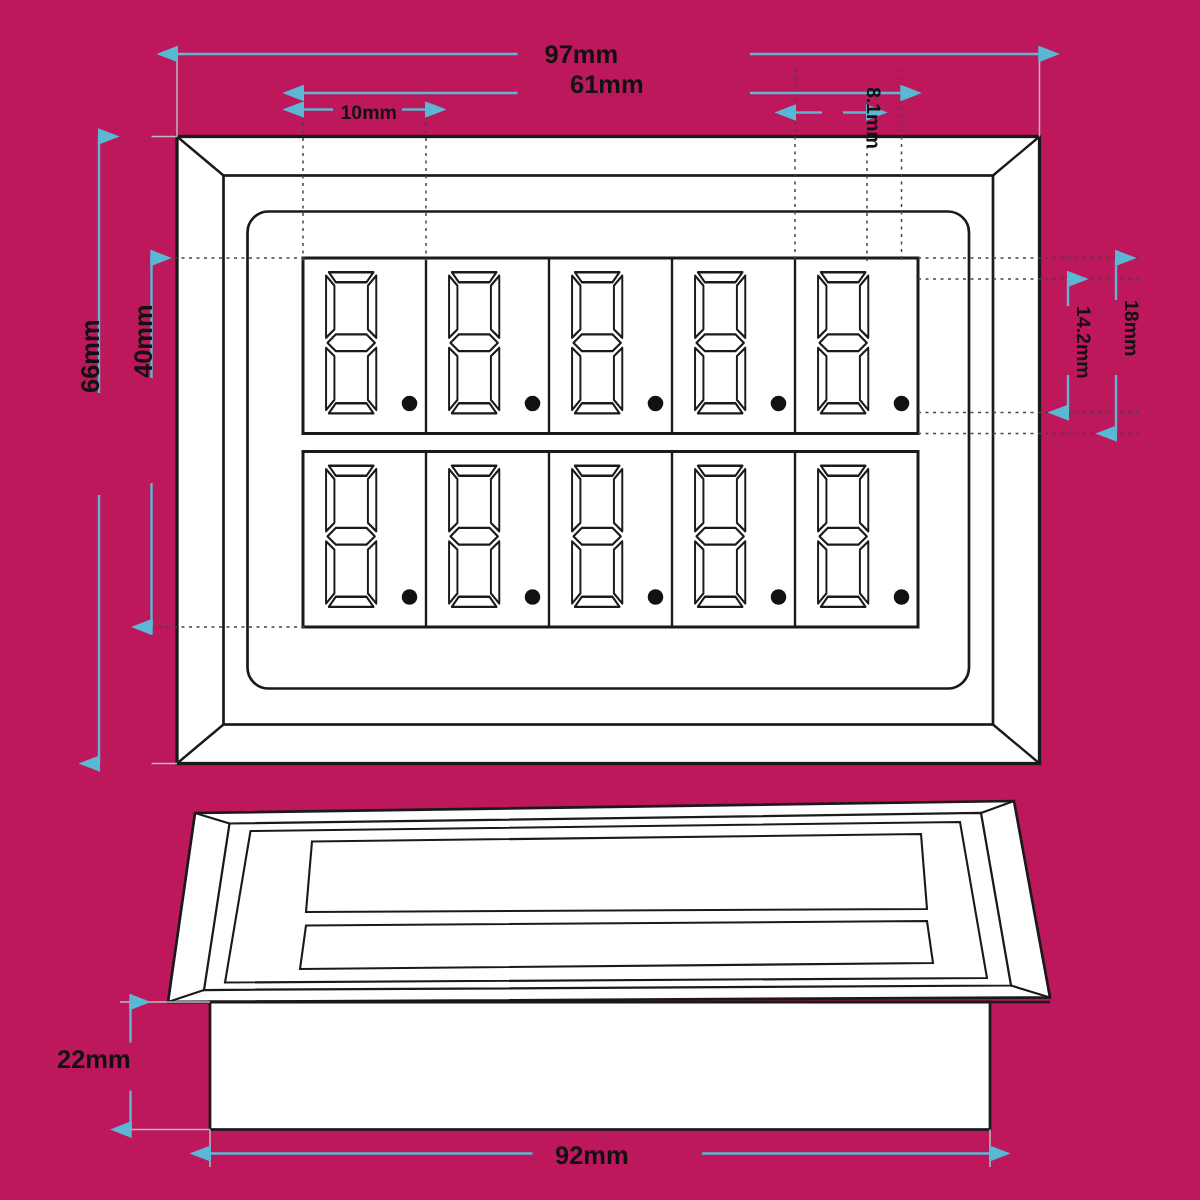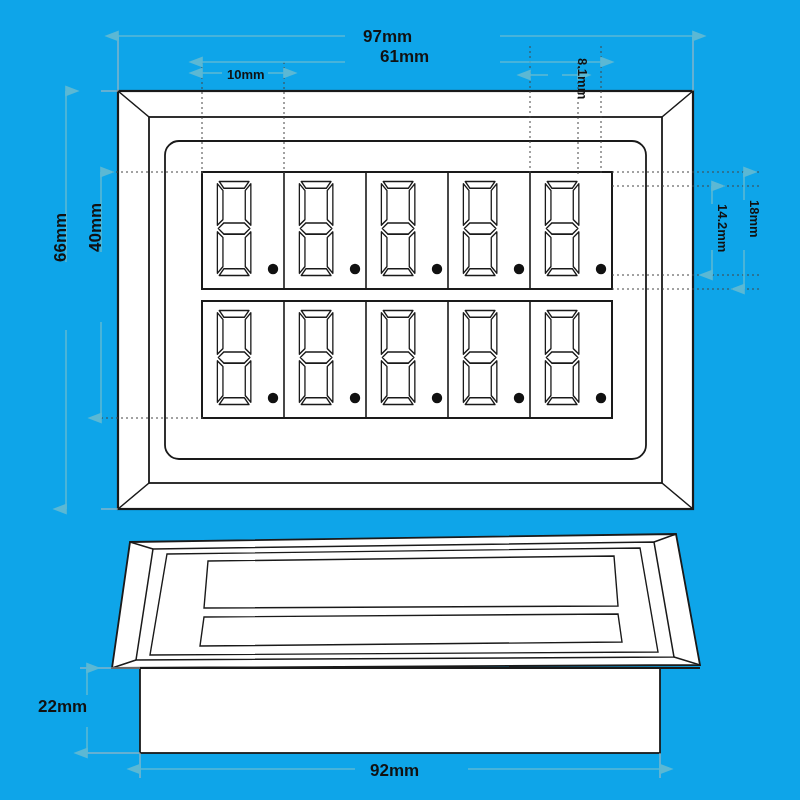--- a/index.html
+++ b/index.html
@@ -1,19 +1,19 @@
 <!DOCTYPE html>
 <html><head>
 <meta charset="utf-8">
 <title>LED Display Module Dimensional Drawing</title>
 <style>
   html,body{margin:0;padding:0;background:#ffffff;}
   body{width:800px;height:800px;overflow:hidden;
        font-family:"Liberation Sans", sans-serif;}
-  #stage{position:relative;width:800px;height:800px;background:#0ea5e9;}
+  #stage{position:relative;width:800px;height:800px;background:#be185d;}
   svg{display:block;}
   .dimtext{font-family:"Liberation Sans", sans-serif;font-size:17px;fill:#111;font-weight:600;}
   .dimtext-sm{font-family:"Liberation Sans", sans-serif;font-size:13px;fill:#111;font-weight:600;}
 </style>
 </head>
 <body>
 
 <div id="stage">
 <svg width="800" height="800" viewBox="0 0 800 800" xmlns="http://www.w3.org/2000/svg">
 

